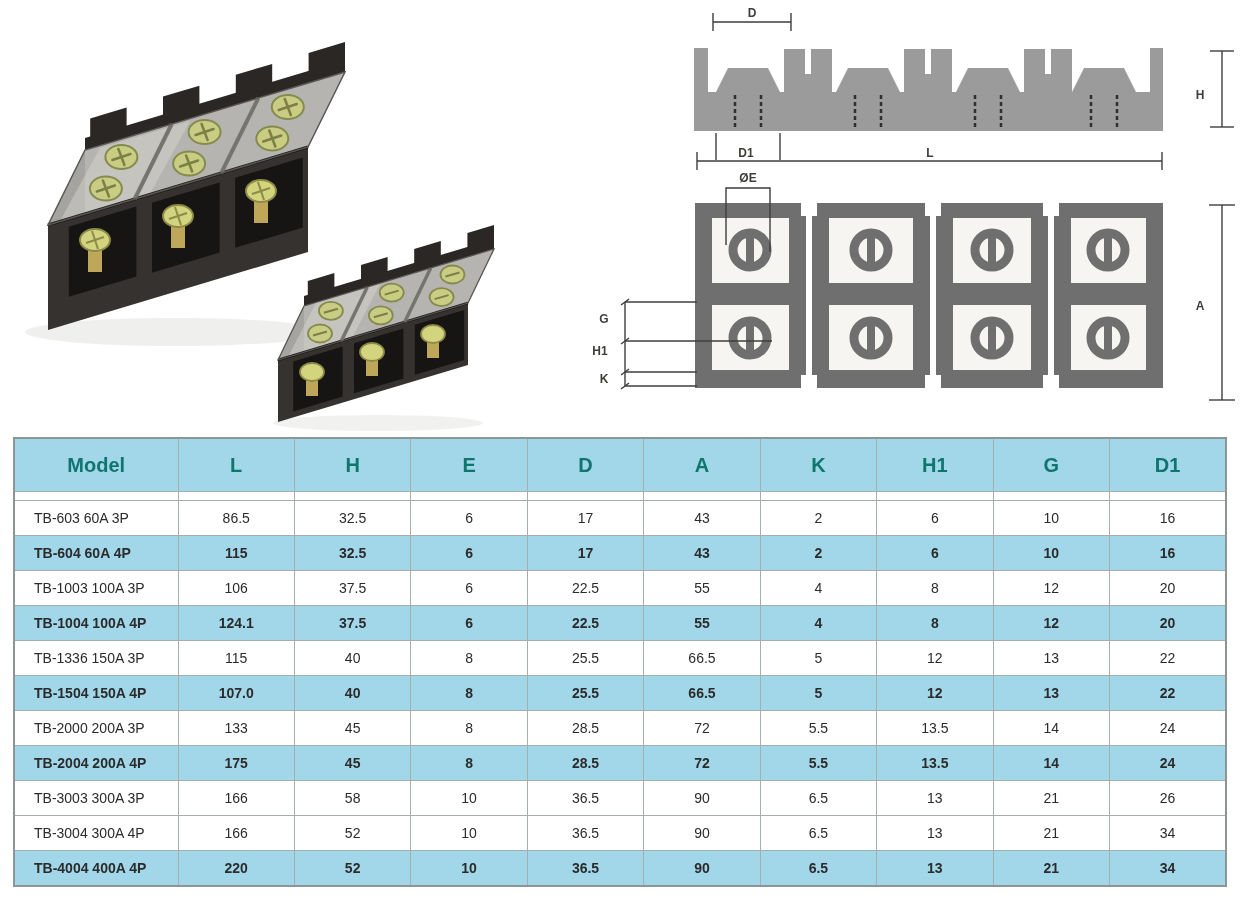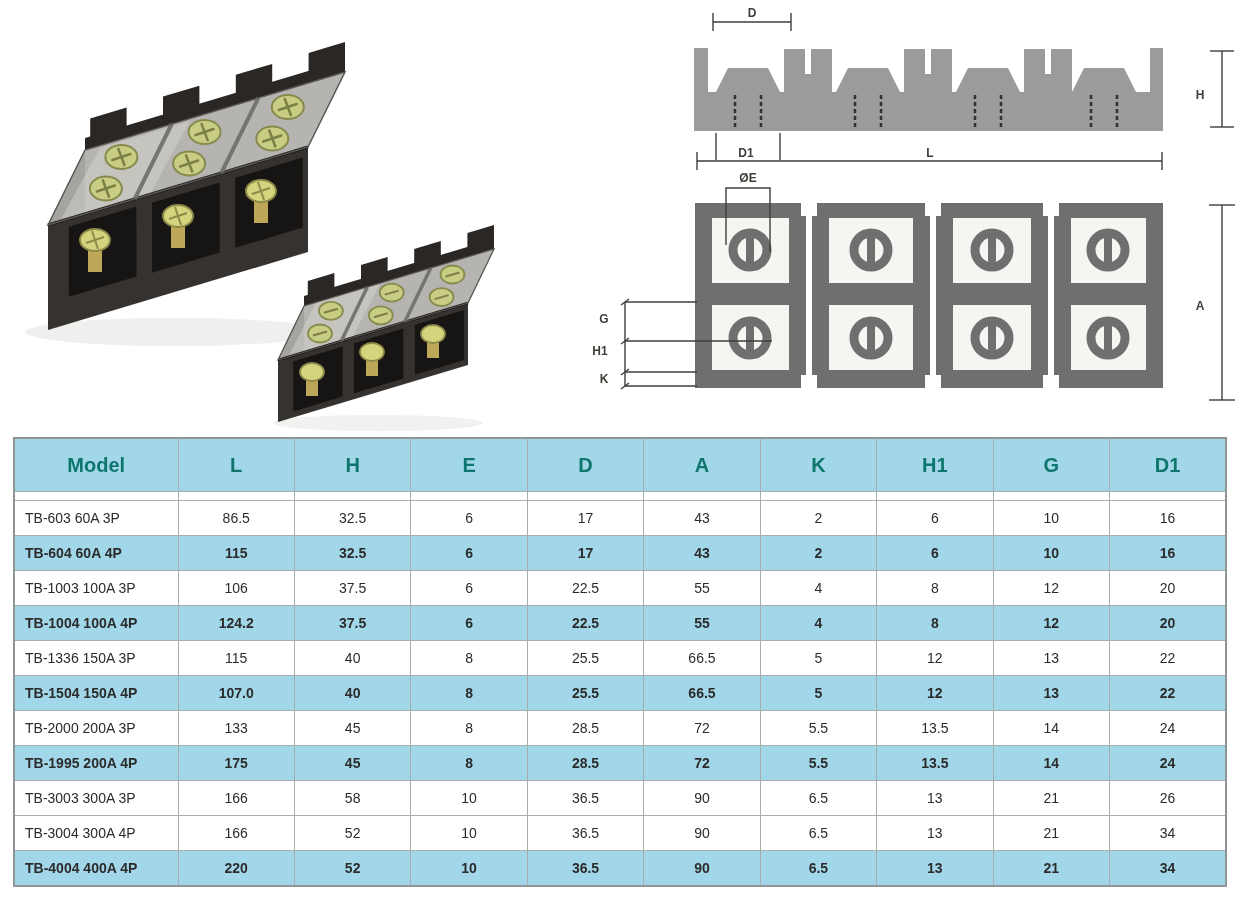--- a/index.html
+++ b/index.html
@@ -12,21 +12,21 @@
               border-collapse:collapse;table-layout:fixed;
               border:2px solid #8d9595;}
   .spec-table th,.spec-table td{border:1px solid #a6adad;padding:0;
               font-family:"Liberation Sans",sans-serif;color:#2b2b2b;
               text-align:center;overflow:hidden;white-space:nowrap;}
   .spec-table th{height:52px;font-size:20px;font-weight:bold;background:#a2d7ea;color:#0f766e;}
   .spec-table td{height:34px;font-size:14px;}
   .spec-table tr.spacer td{height:8px;background:#ffffff;}
   .spec-table tr.blue td{background:#a2d7ea;font-weight:bold;}
   .spec-table tr.plain td{background:#ffffff;}
-  .spec-table td.model{text-align:left;padding-left:10px;}
+  .spec-table td.model{text-align:left;padding-left:19px;}
 </style>
 </head>
 <body>
 
 <div class="page">
 
   <svg class="top-art" width="1240" height="433" viewBox="0 0 1240 433">
 
     <g>
       <ellipse cx="175" cy="332" rx="150" ry="14" fill="#efefed"></ellipse>
@@ -373,21 +373,21 @@
         <td>6</td>
         <td>22.5</td>
         <td>55</td>
         <td>4</td>
         <td>8</td>
         <td>12</td>
         <td>20</td>
       </tr>
       <tr class="blue">
         <td class="model">TB-1004 100A 4P</td>
-        <td>124.2</td>
+        <td>124.1</td>
         <td>37.5</td>
         <td>6</td>
         <td>22.5</td>
         <td>55</td>
         <td>4</td>
         <td>8</td>
         <td>12</td>
         <td>20</td>
       </tr>
       <tr class="plain">
@@ -420,21 +420,21 @@
         <td>45</td>
         <td>8</td>
         <td>28.5</td>
         <td>72</td>
         <td>5.5</td>
         <td>13.5</td>
         <td>14</td>
         <td>24</td>
       </tr>
       <tr class="blue">
-        <td class="model">TB-1995 200A 4P</td>
+        <td class="model">TB-2004 200A 4P</td>
         <td>175</td>
         <td>45</td>
         <td>8</td>
         <td>28.5</td>
         <td>72</td>
         <td>5.5</td>
         <td>13.5</td>
         <td>14</td>
         <td>24</td>
       </tr>

